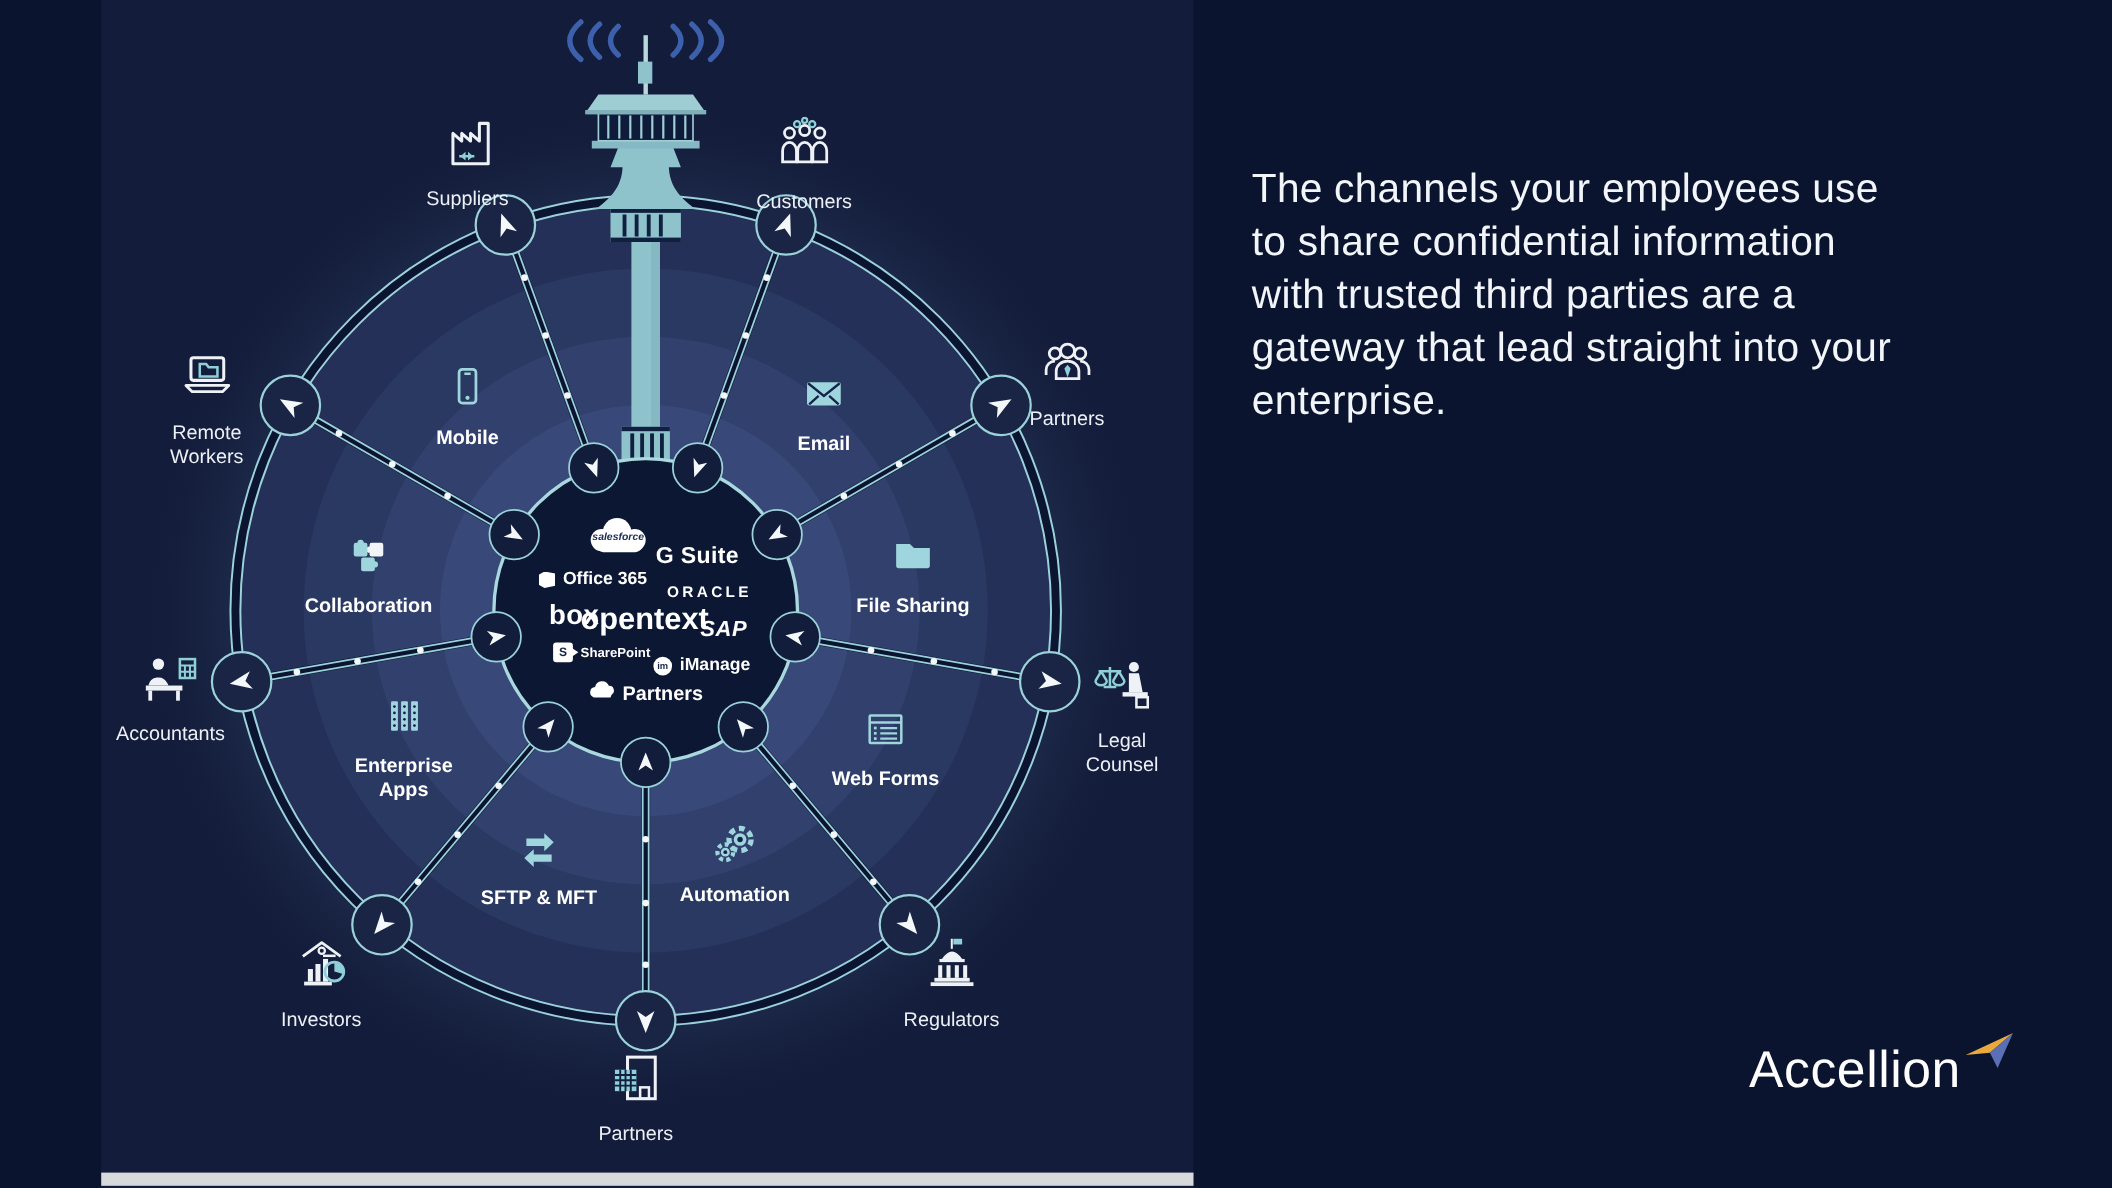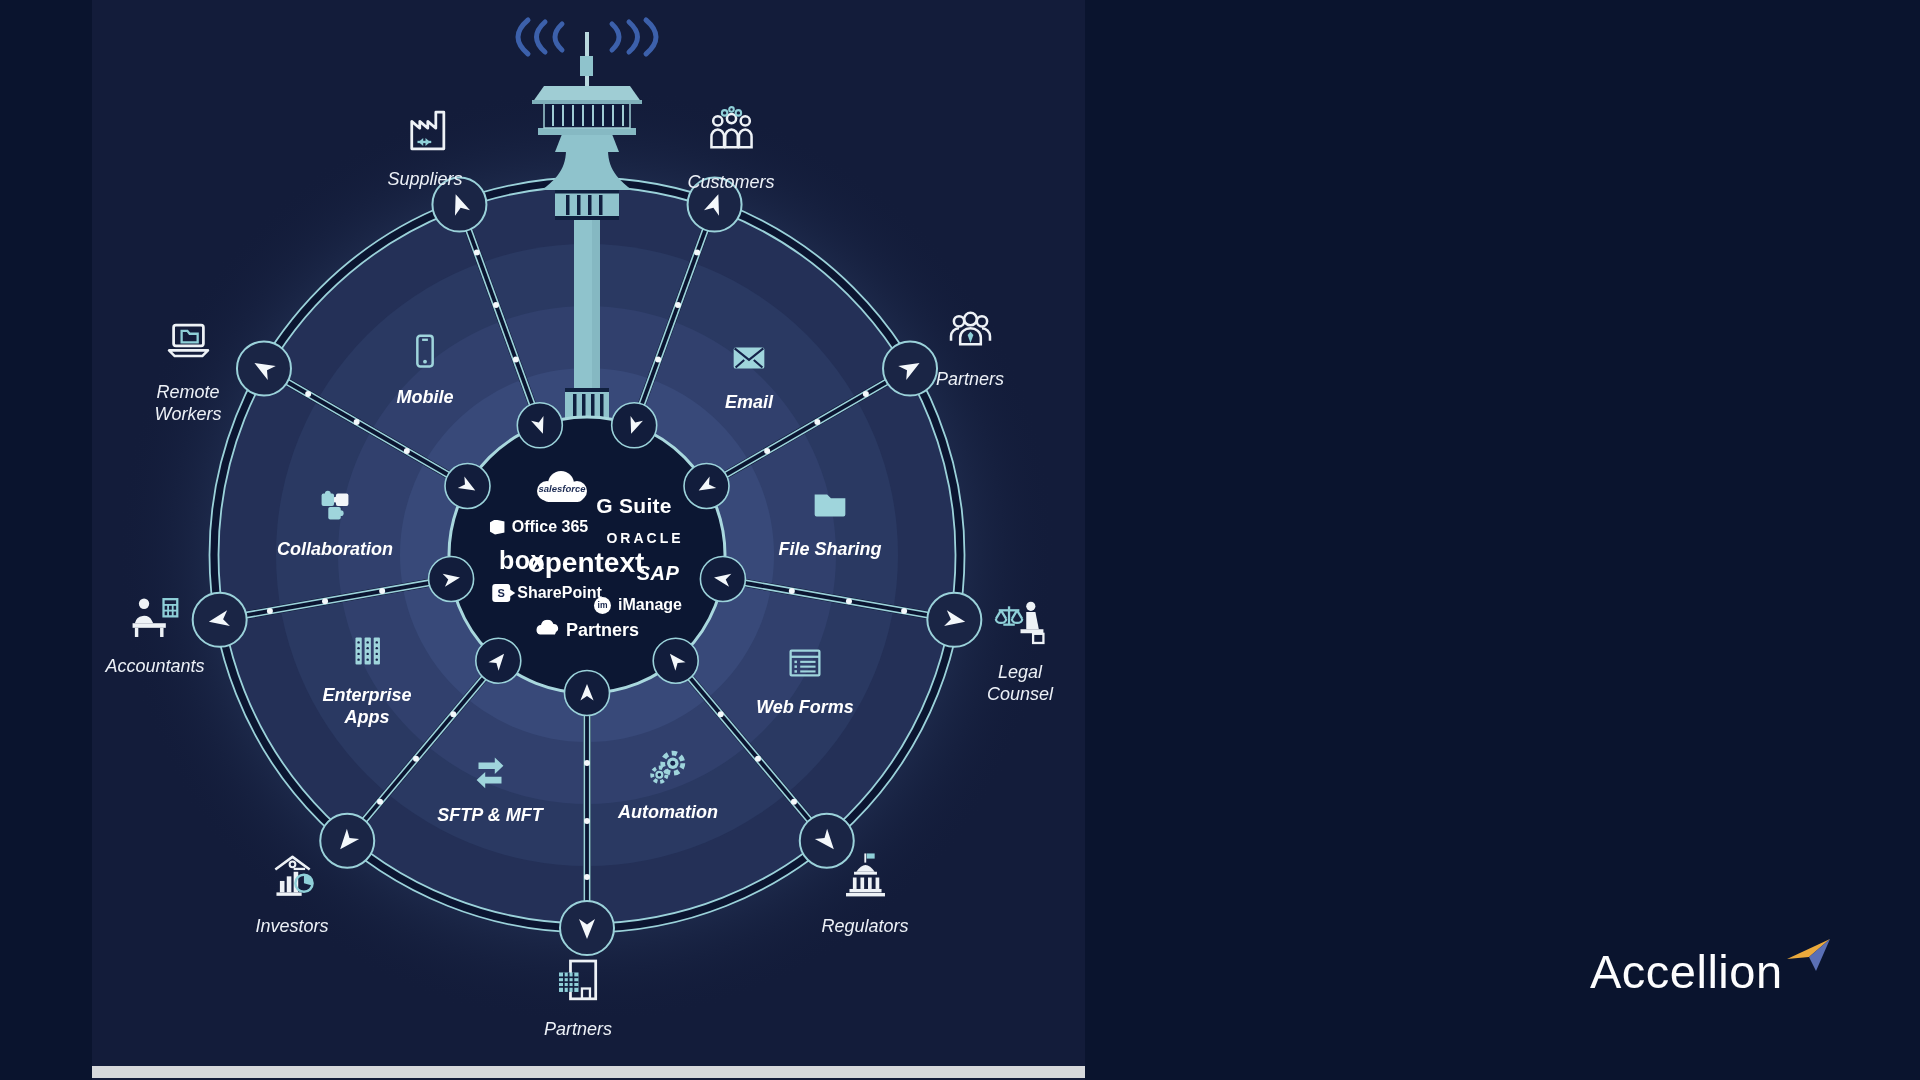--- a/index.html
+++ b/index.html
@@ -4,36 +4,36 @@
 <style>
   html,body{margin:0;padding:0;background:#0a142e;}
   body{width:1920px;height:1080px;position:relative;overflow:hidden;
        font-family:"Liberation Sans",sans-serif;-webkit-font-smoothing:antialiased;}
   .panel{position:absolute;left:92px;top:0;width:993px;height:1080px;background:#131c3a;}
   .panel-bottom-strip{position:absolute;left:92px;top:1066px;width:993px;height:12px;background:#d7d9dc;}
   #net{position:absolute;left:92px;top:0;width:993px;height:1080px;z-index:1;}
   
   .item{position:absolute;display:flex;flex-direction:column;align-items:center;gap:7px;
         transform:translateX(-50%);z-index:3;text-align:center;width:170px;}
-  .item .lbl{font-size:18px;line-height:1.22;color:#edf1f7;font-style:italic;}
+  .item .lbl{font-size:18px;line-height:1.22;color:#edf1f7;}
   .channel .lbl{font-weight:700;color:#ffffff;}
   .party .lbl{font-weight:500;}
   .channel svg{width:46px;height:46px;}
   .party svg{width:55px;height:55px;}
   .narrow .lbl{max-width:104px;}
   
   .logo{position:absolute;transform:translate(-50%,-50%);display:flex;align-items:center;gap:7px;
         color:#ffffff;white-space:nowrap;z-index:4;}
   .lg-gsuite{font-size:21px;font-weight:600;letter-spacing:.3px;}
   .lg-oracle{font-size:14px;font-weight:700;letter-spacing:3px;}
   .lg-box{font-size:25px;font-weight:800;letter-spacing:.5px;}
   .lg-opentext{font-size:28px;font-weight:800;}
   .lg-sap{font-size:20px;font-weight:900;font-style:italic;letter-spacing:.5px;}
   .lg-office .t{font-size:16px;font-weight:600;}
-  .lg-sharepoint .t{font-size:16px;font-weight:700;}
+  .lg-sharepoint .t{font-size:12px;font-weight:700;}
   .lg-imanage .t{font-size:16px;font-weight:700;}
   .lg-onedrive .t{font-size:18px;font-weight:700;}
   .sfc{position:relative;width:62px;height:42px;display:flex;align-items:center;justify-content:center;}
   .sfc svg{position:absolute;inset:0;width:62px;height:42px;}
   .sfc .sft{position:relative;font-size:9.5px;font-style:italic;font-weight:600;color:#1c2b53;}
   .office-sq{width:15px;height:15px;background:#ffffff;display:inline-block;
              clip-path:polygon(35% 0,100% 13%,100% 87%,35% 100%,0 80%,0 20%);}
   .sp-sq{width:18px;height:18px;background:#ffffff;border-radius:3px;color:#15234a;
          font-size:11px;font-weight:800;display:inline-flex;align-items:center;justify-content:center;position:relative;}
   .sp-sq:after{content:"";position:absolute;right:-5px;top:5px;border-left:6px solid #ffffff;
@@ -548,20 +548,25 @@
   </div>
   <div class="logo lg-onedrive" style="left:586px;top:630px">
     <span><svg width="26" height="17" viewBox="0 0 26 17">
       <path d="M7,15 a4.8,4.8 0 0 1 1,-9.4 A6.5,6.5 0 0 1 20.5,4.5 a4.3,4.3 0 0 1 2.5,8 l-1,2.5 Z" fill="#ffffff"></path>
         </svg></span>
     <span class="t">Partners</span>
   </div>
 </div>
 
 <div class="copy">
+  <p>The channels your employees use
+to share confidential information
+with trusted third parties are a
+gateway that lead straight into your
+enterprise.</p>
 </div>
 
 <div class="brand">
   <span class="bt">Accellion</span>
   <svg width="46" height="38" viewBox="0 0 46 38">
     <polygon points="1,21 44,1 23,19" fill="#eaa93c"></polygon>
     <polygon points="23,19 44,1 30,33" fill="#5a6fb5"></polygon>
   </svg>
 </div>
 

